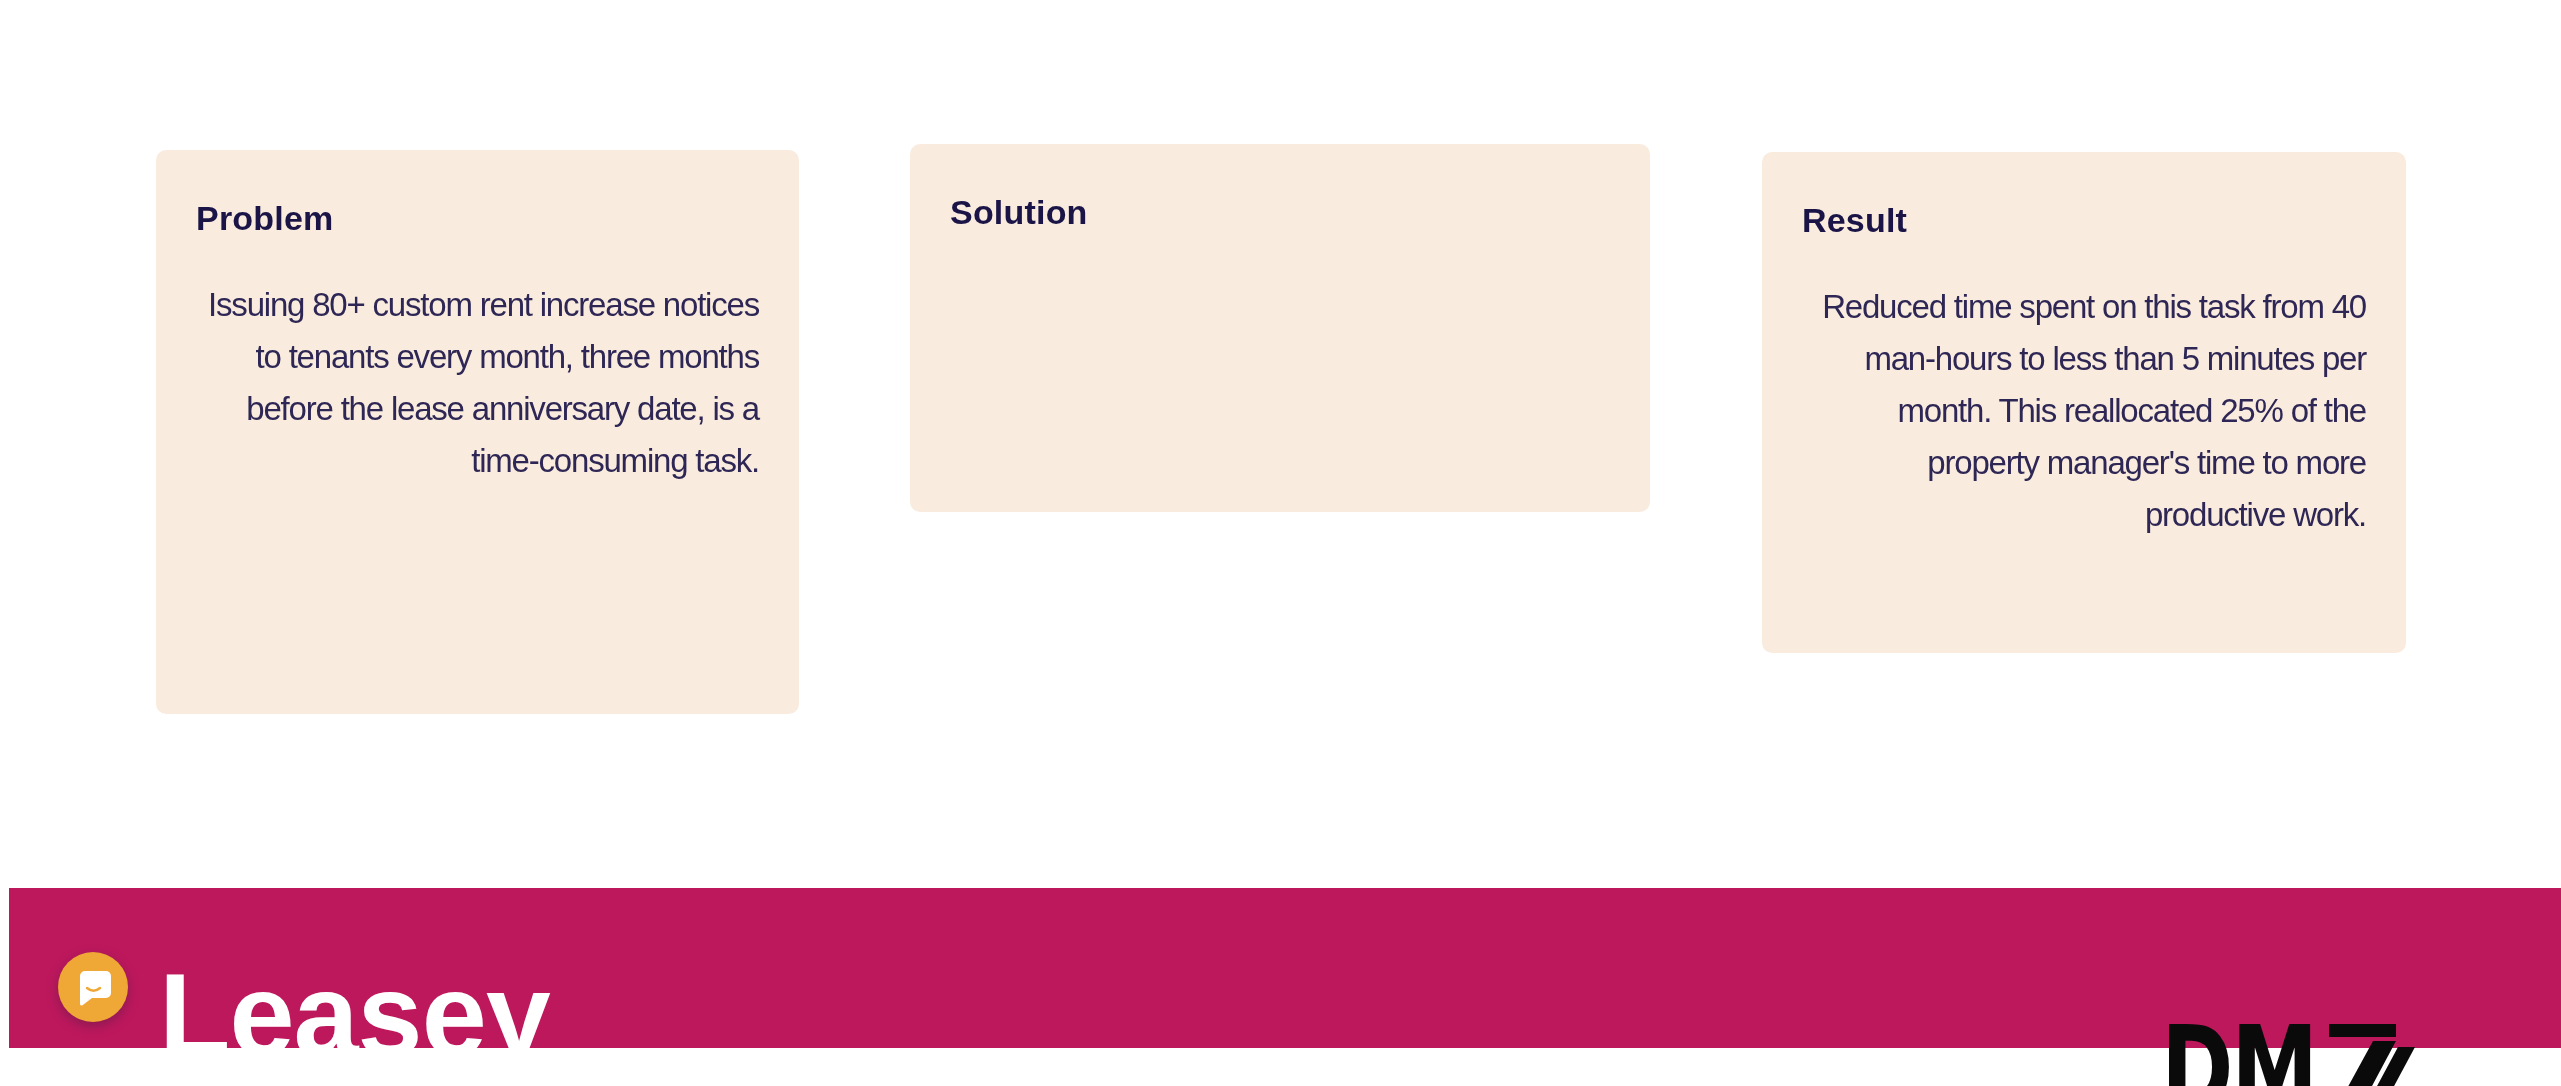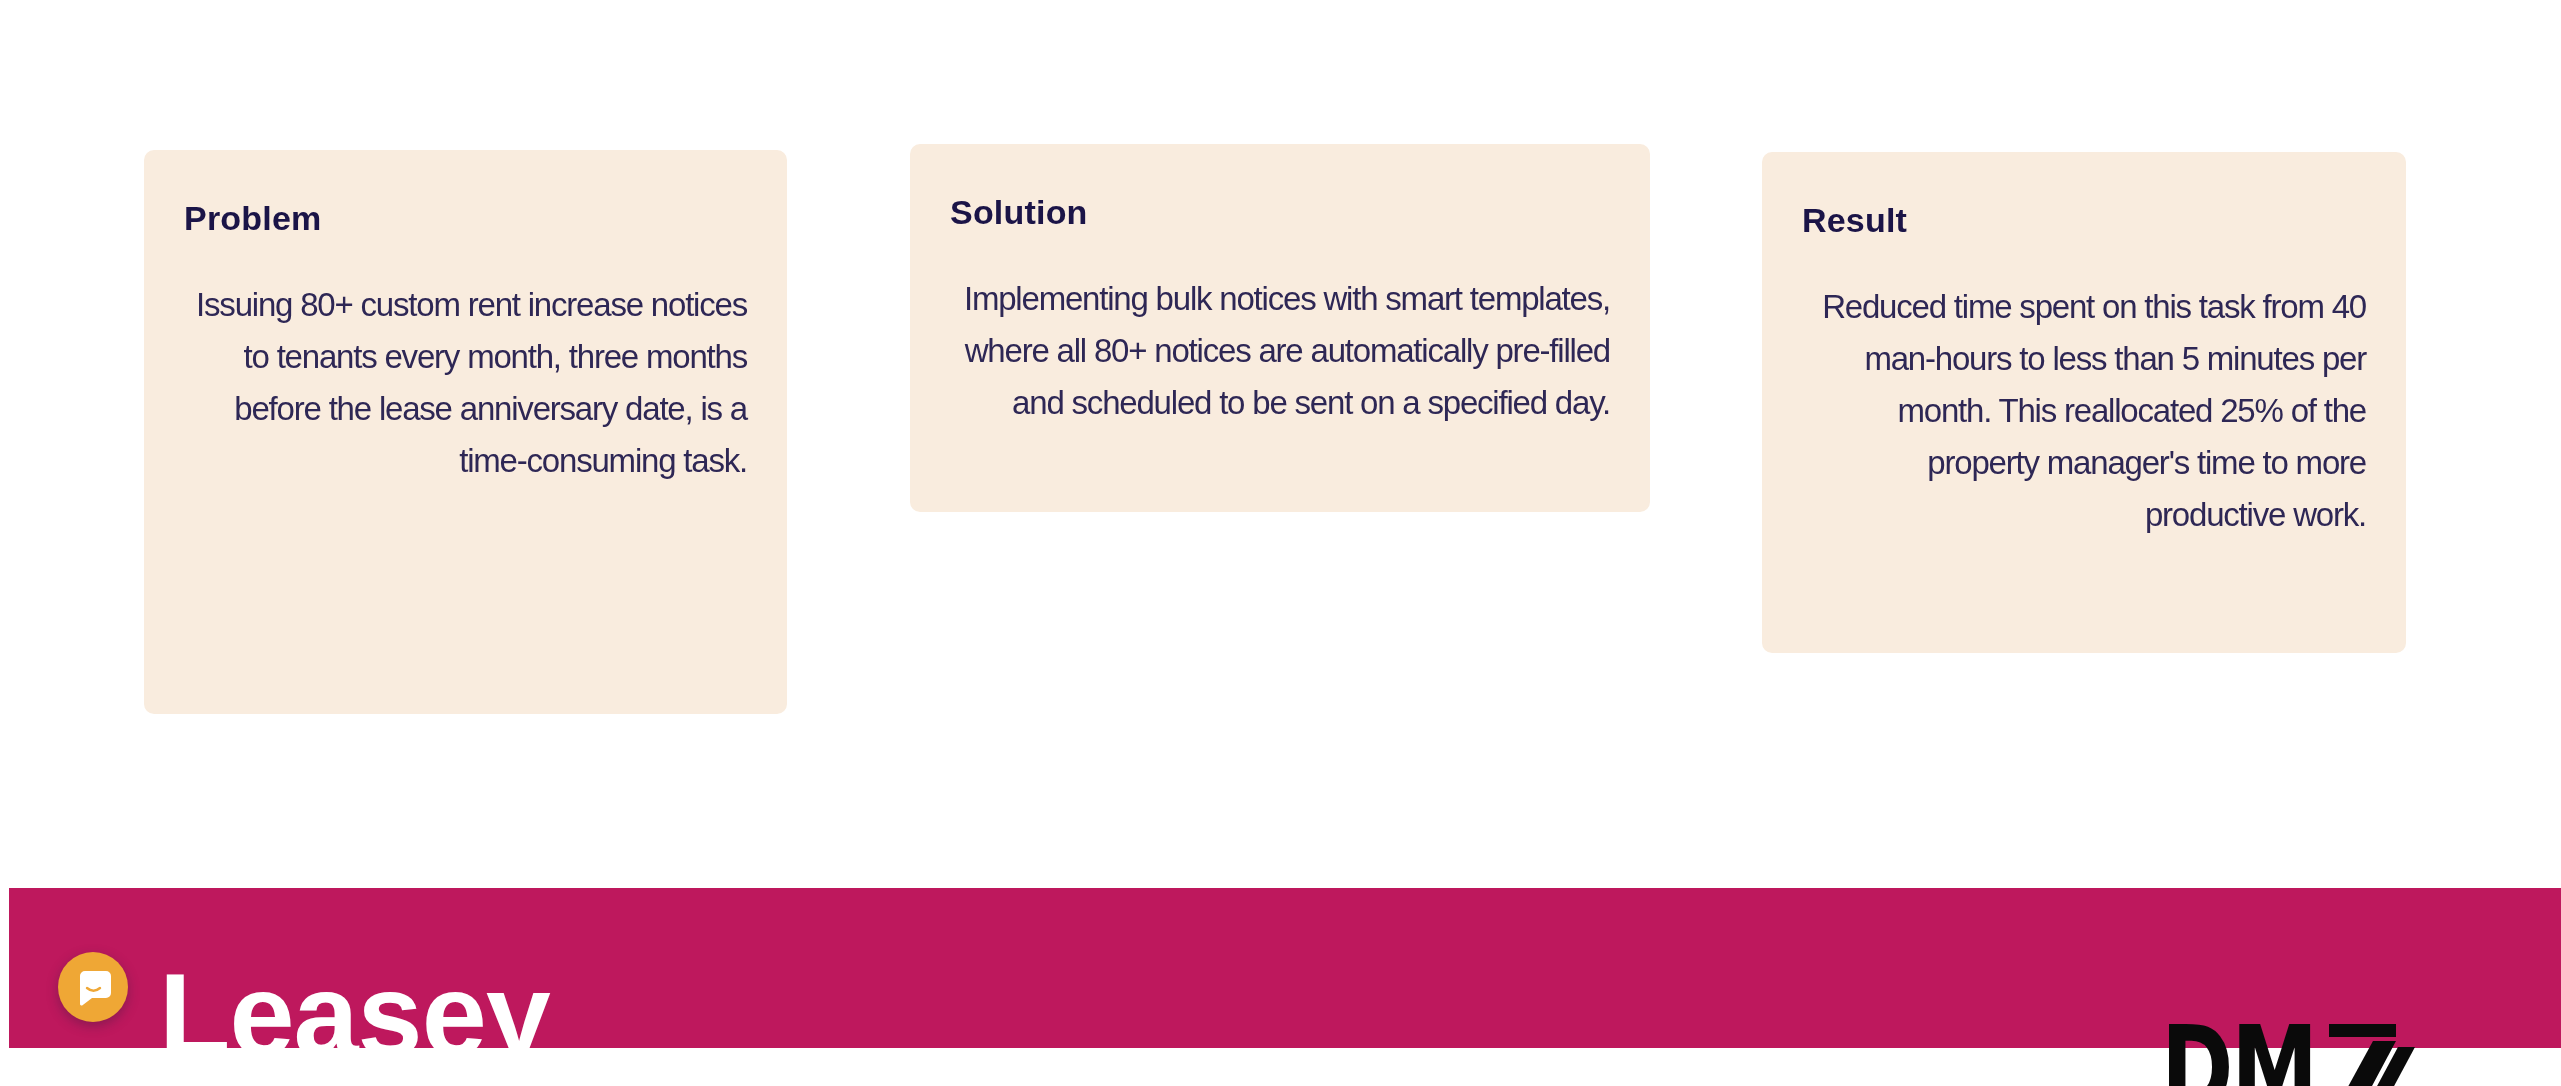--- a/index.html
+++ b/index.html
@@ -14,21 +14,21 @@
     font-family: "Liberation Sans", sans-serif;
   }
 
   
   .card {
     position: absolute;
     background: #F9ECDE;
     border-radius: 10px;
     padding: 50px 40px 0 40px;
   }
-  .card.card-problem  { left: 144px;  top: 150px; width: 643px; height: 564px; }
+  .card.card-problem  { left: 156px;  top: 150px; width: 643px; height: 564px; }
   .card.card-solution { left: 910px;  top: 144px; width: 740px; height: 368px; }
   .card.card-result   { left: 1762px; top: 152px; width: 644px; height: 501px; padding-right: 40px; }
 
   .card .card-title {
     font-size: 34px;
     font-weight: bold;
     color: #1B1447;
     letter-spacing: 0.2px;
     line-height: 1.1;
     margin-bottom: 42px;
@@ -110,21 +110,20 @@
 
   <section class="cards-section">
 
     <div class="card card-problem">
       <div class="card-title">Problem</div>
       <div class="card-body">Issuing 80+ custom rent increase notices to tenants every month, three months before the lease anniversary date, is a time-consuming task.</div>
     </div>
 
     <div class="card card-solution">
       <div class="card-title">Solution</div>
-      <div class="card-body">Implementing bulk notices with smart templates, where all 80+ notices are automatically pre-filled and scheduled to be sent on a specified day.</div>
     </div>
 
     <div class="card card-result">
       <div class="card-title">Result</div>
       <div class="card-body">Reduced time spent on this task from 40 man-hours to less than 5 minutes per month. This reallocated 25% of the property manager's time to more productive work.</div>
     </div>
 
   </section>
 
   <footer class="footer">

